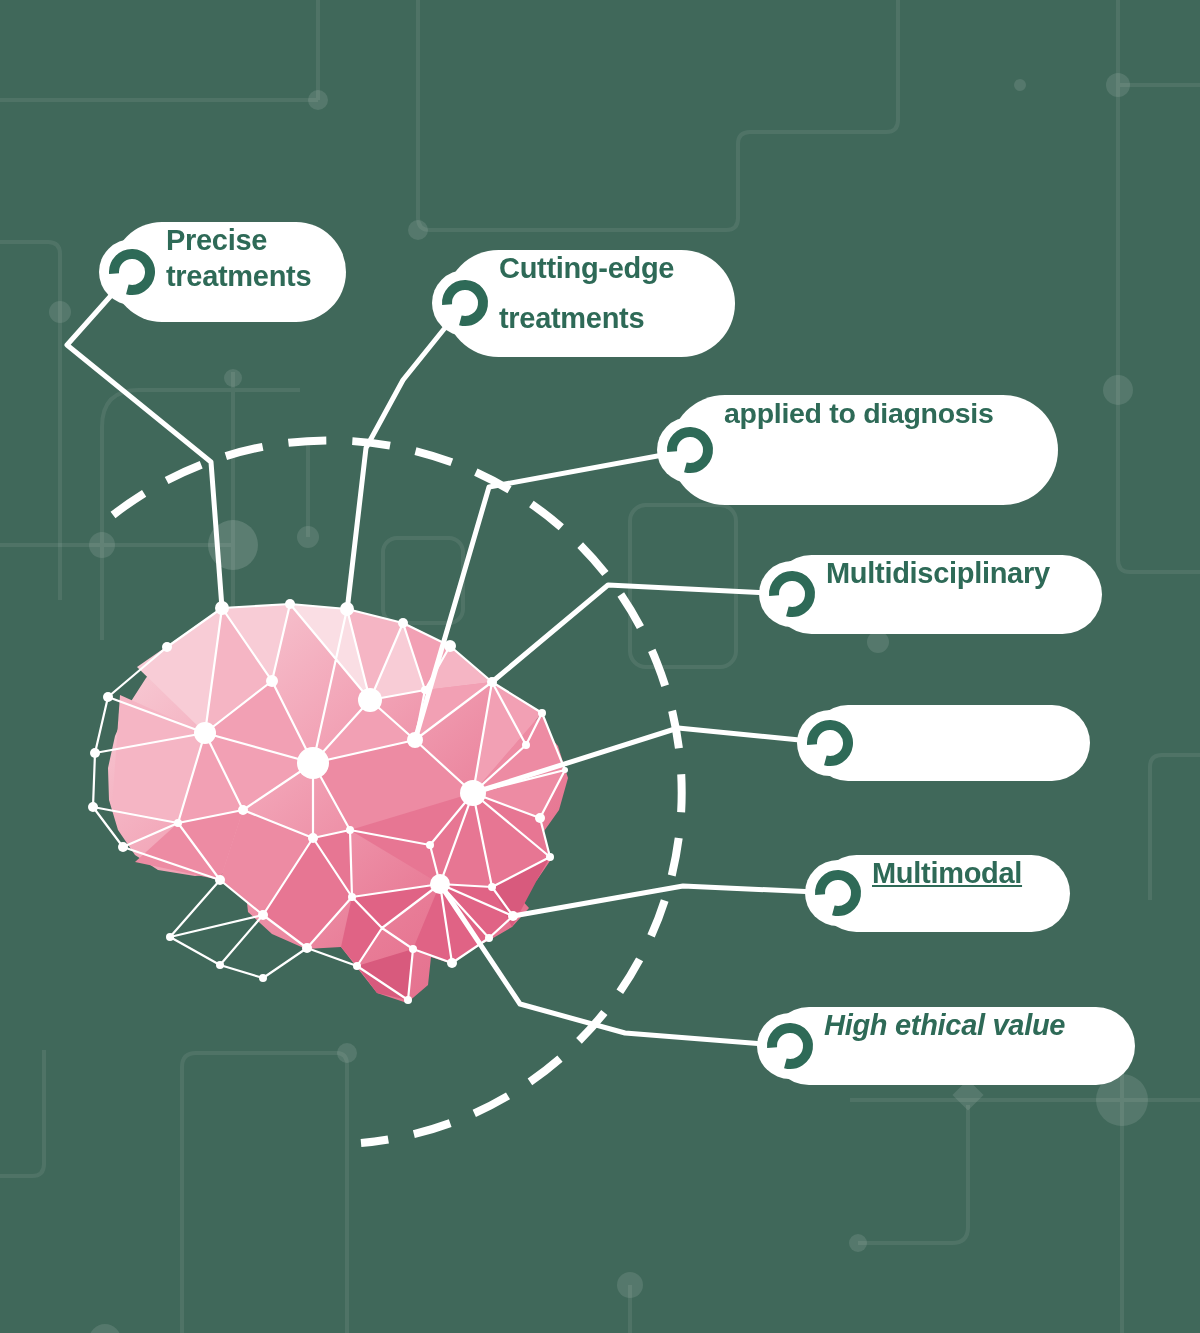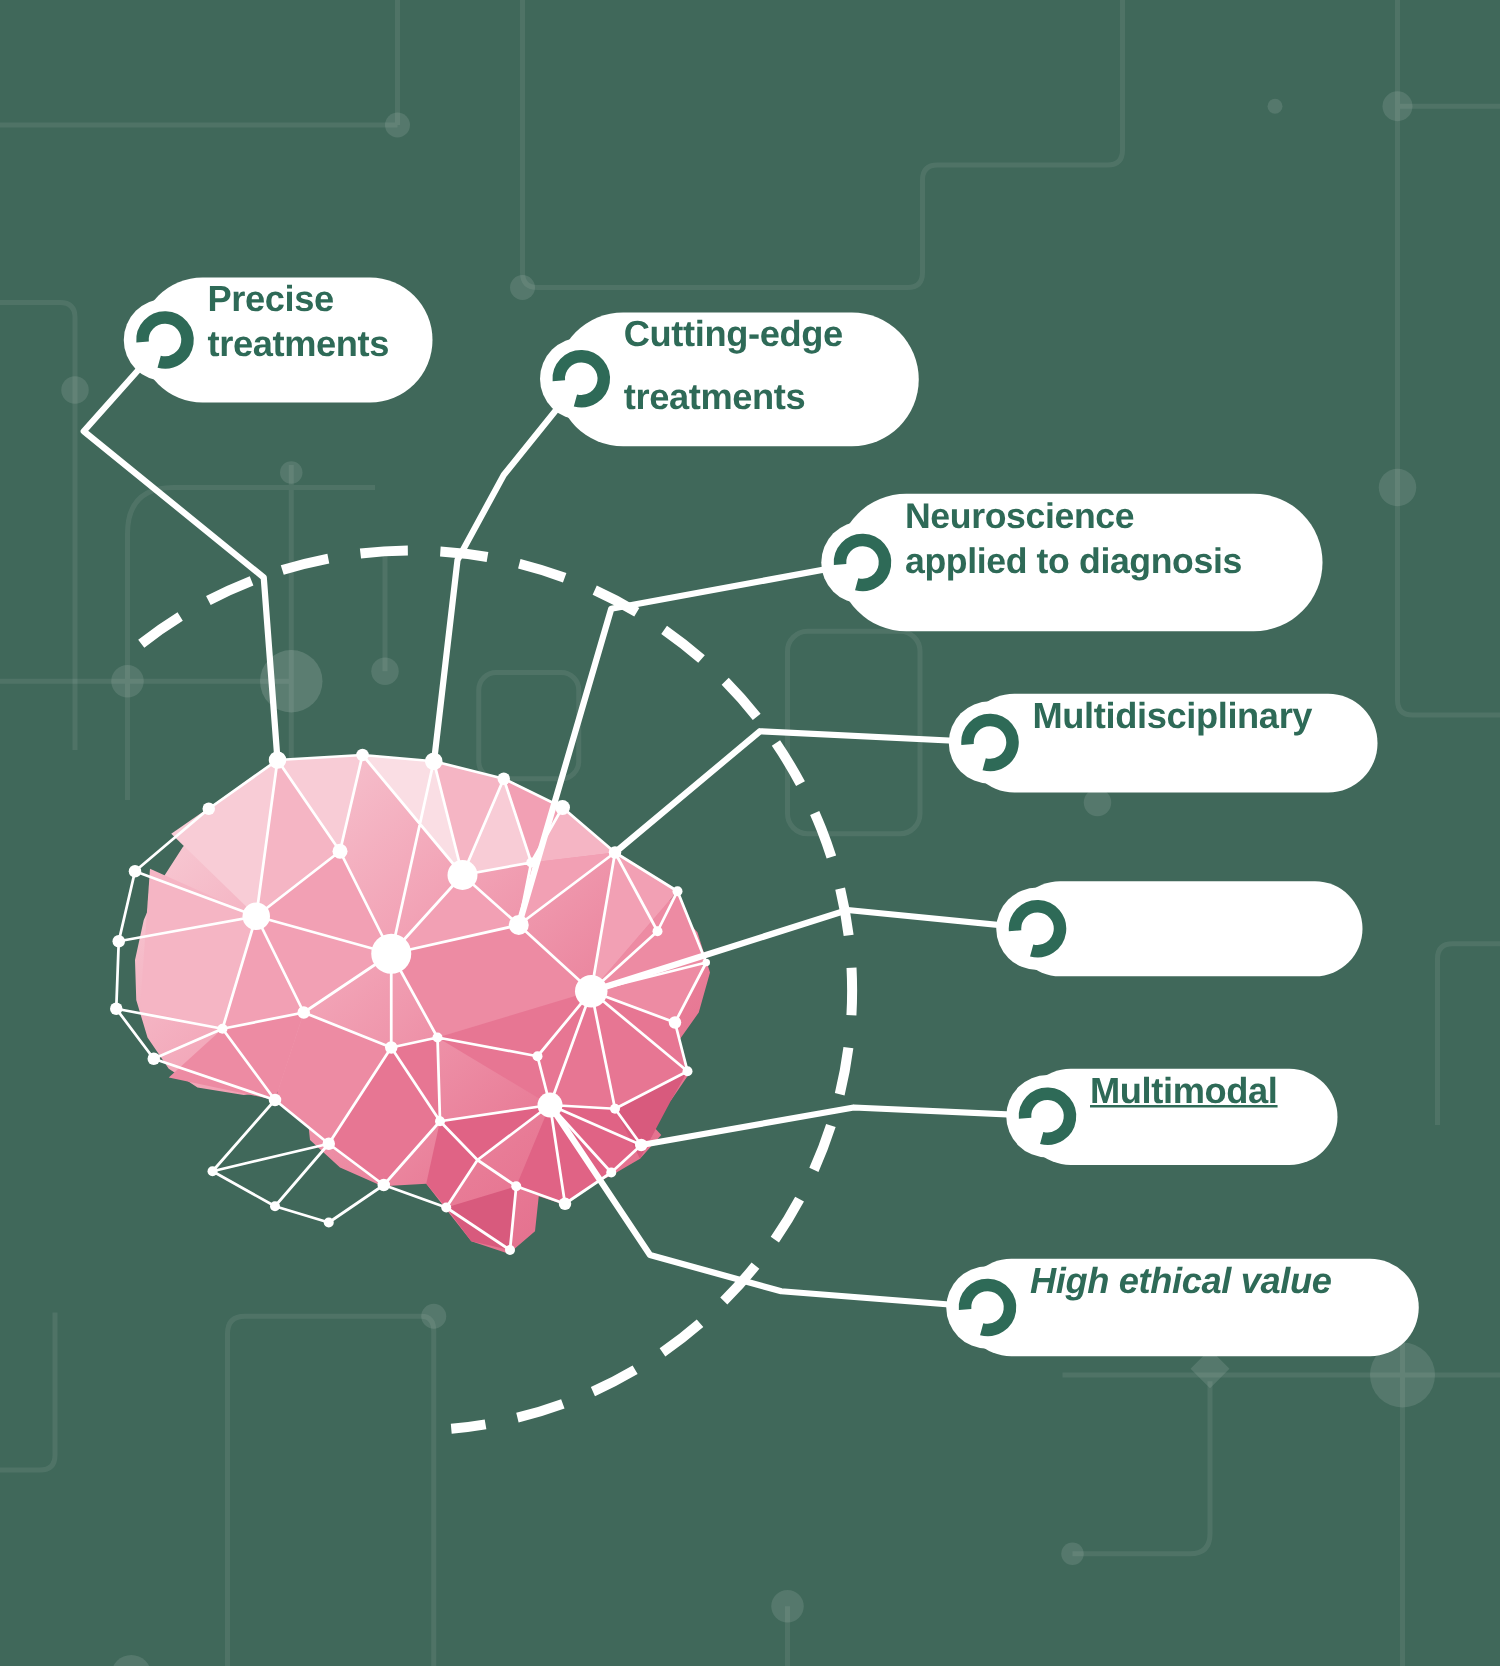--- a/index.html
+++ b/index.html
@@ -223,21 +223,20 @@
 
 <div class="label-text" style="left:166px;top:222px;height:100px;">
   <span>Precise</span>
   <span>treatments</span>
 </div>
 <div class="label-text" style="left:499px;top:250px;height:107px;gap:14px;">
   <span>Cutting-edge</span>
   <span>treatments</span>
 </div>
 <div class="label-text" style="left:724px;top:395px;height:110px;font-size:28.5px;">
-  <span>Neuroscience</span>
   <span>applied to diagnosis</span>
 </div>
 <div class="label-text" style="left:826px;top:555px;height:79px;">
   <span>Multidisciplinary</span>
 
 </div>
 <div class="label-text" style="left:872px;top:855px;height:77px;text-decoration:underline;">
   <span>Multimodal</span>
 
 </div>

